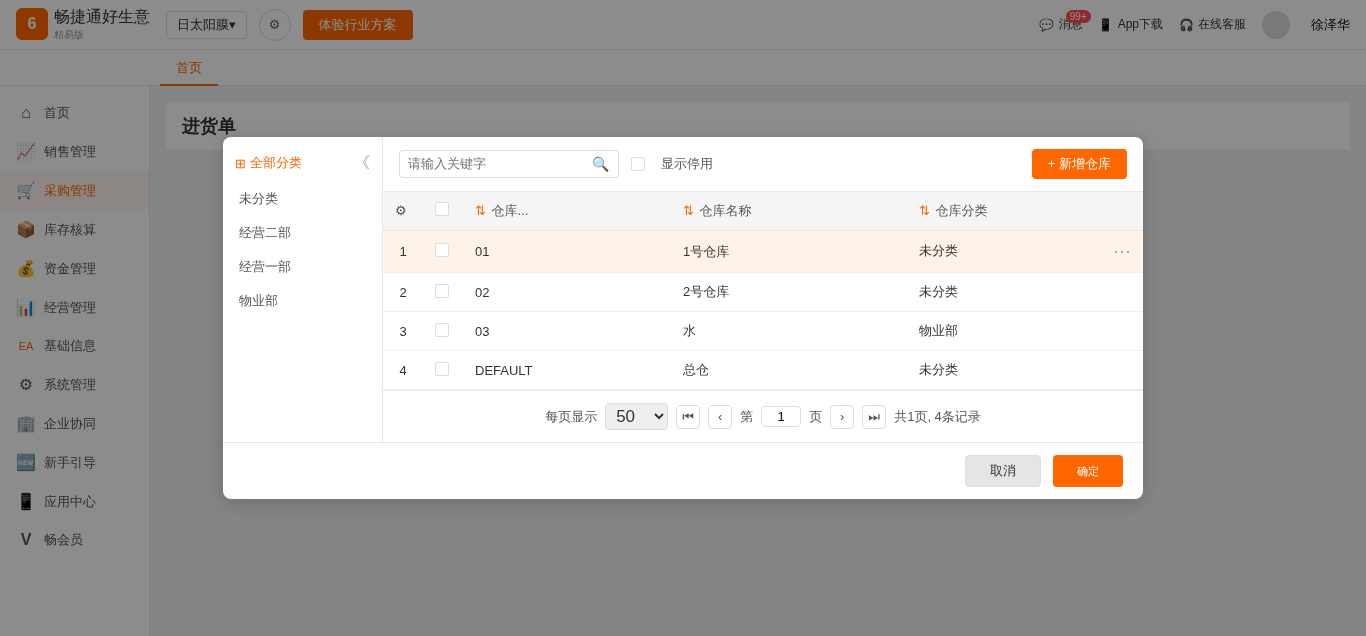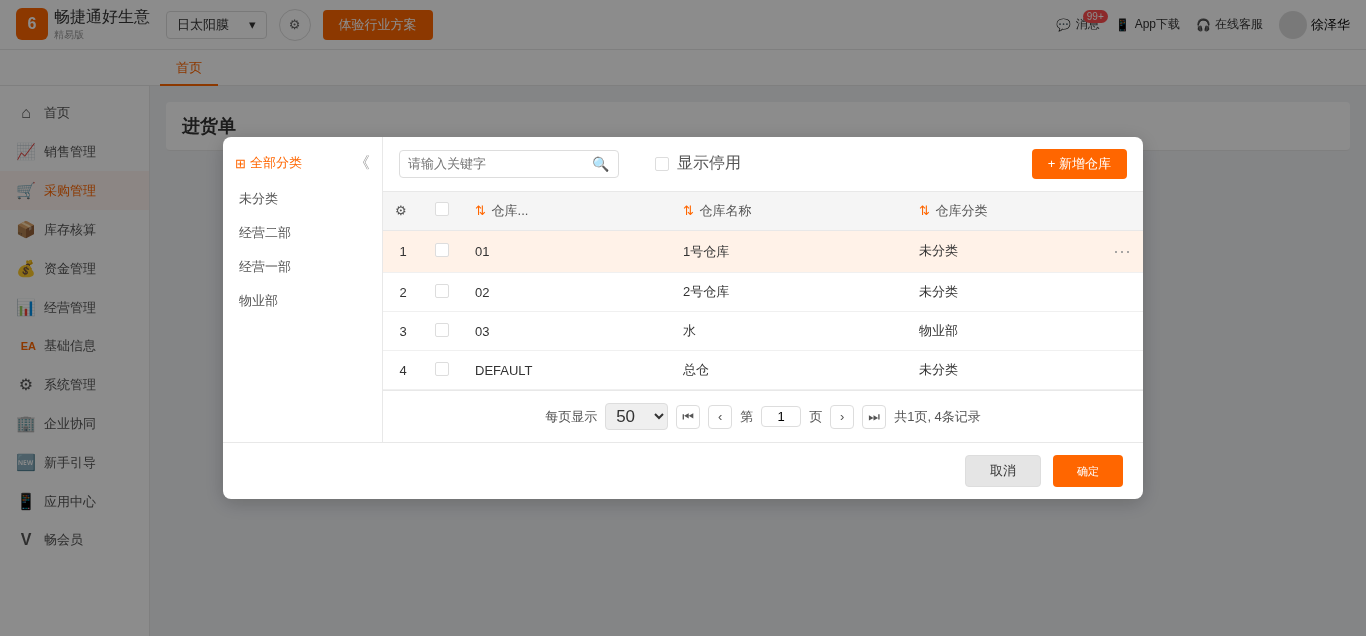--- a/index.html
+++ b/index.html
@@ -31,21 +31,21 @@
     }
     .logo-text { font-size: 16px; color: #333; line-height: 1.3; }
     .logo-sub { font-size: 10px; color: #999; }
     .header-middle {
       flex: 1;
       display: flex;
       align-items: center;
       gap: 12px;
     }
     .store-selector {
-      display: flex; align-items: center; gap: 20px;
+      display: flex; align-items: center; gap: 0;
       border: 1px solid #ddd; border-radius: 4px;
       padding: 4px 10px; cursor: pointer; color: #333;
       background: #fff;
     }
     .gear-btn {
       width: 32px; height: 32px; border-radius: 50%;
       border: 1px solid #ddd; display: flex; align-items: center; justify-content: center;
       cursor: pointer; color: #666; background: #fff;
     }
     .trial-btn {
@@ -57,21 +57,21 @@
     }
     .header-icon-item {
       display: flex; align-items: center; gap: 4px;
       color: #333; font-size: 12px; cursor: pointer; position: relative;
     }
     .badge {
       background: #ff4d4f; color: #fff; font-size: 10px;
       padding: 1px 4px; border-radius: 10px;
       position: absolute; top: -6px; right: -8px;
     }
-    .avatar-area { display: flex; align-items: center; gap: 4px; cursor: pointer; }
+    .avatar-area { display: flex; align-items: center; gap: 21px; cursor: pointer; }
     .avatar { width: 28px; height: 28px; border-radius: 50%; background: #ddd; }
 
     
     .nav-tabs {
       height: 36px;
       background: #fff;
       border-bottom: 1px solid #e8e8e8;
       display: flex;
       align-items: center;
       padding: 0 16px 0 160px;
@@ -167,22 +167,22 @@
     .search-box {
       display: flex; align-items: center;
       border: 1px solid #ddd; border-radius: 4px;
       padding: 5px 8px; width: 220px; background: #fff;
     }
     .search-box input {
       border: none; outline: none; font-size: 13px; flex: 1; color: #333;
     }
     .search-icon { color: #999; font-size: 14px; cursor: pointer; }
     .show-disabled {
-      display: flex; align-items: center; gap: 8px;
-      color: #555; font-size: 16px; cursor: pointer; margin-left: 24px;
+      display: flex; align-items: center; gap: 16px;
+      color: #555; font-size: 13px; cursor: pointer;
     }
     .checkbox-custom {
       width: 14px; height: 14px; border: 1px solid #ddd; border-radius: 2px;
       background: #fff; display: inline-block;
     }
     .add-btn {
       margin-left: auto;
       background: #ff6600; color: #fff; border: none;
       padding: 6px 16px; border-radius: 4px; cursor: pointer; font-size: 13px;
       display: flex; align-items: center; gap: 4px;
@@ -322,21 +322,21 @@
     </div>
     <div class="sidebar-item">
       <span class="sidebar-icon">💰</span>
       <span>资金管理</span>
     </div>
     <div class="sidebar-item">
       <span class="sidebar-icon">📊</span>
       <span>经营管理</span>
     </div>
     <div class="sidebar-item">
-      <span class="sidebar-icon" style="font-size:11px;font-weight:bold;color:#ff6600;text-align:right;">EA</span>
+      <span class="sidebar-icon" style="font-size:11px;font-weight:normal;color:#ff6600;">EA</span>
       <span>基础信息</span>
     </div>
     <div class="sidebar-item">
       <span class="sidebar-icon">⚙</span>
       <span>系统管理</span>
     </div>
     <div class="sidebar-item">
       <span class="sidebar-icon">🏢</span>
       <span>企业协同</span>
     </div>

